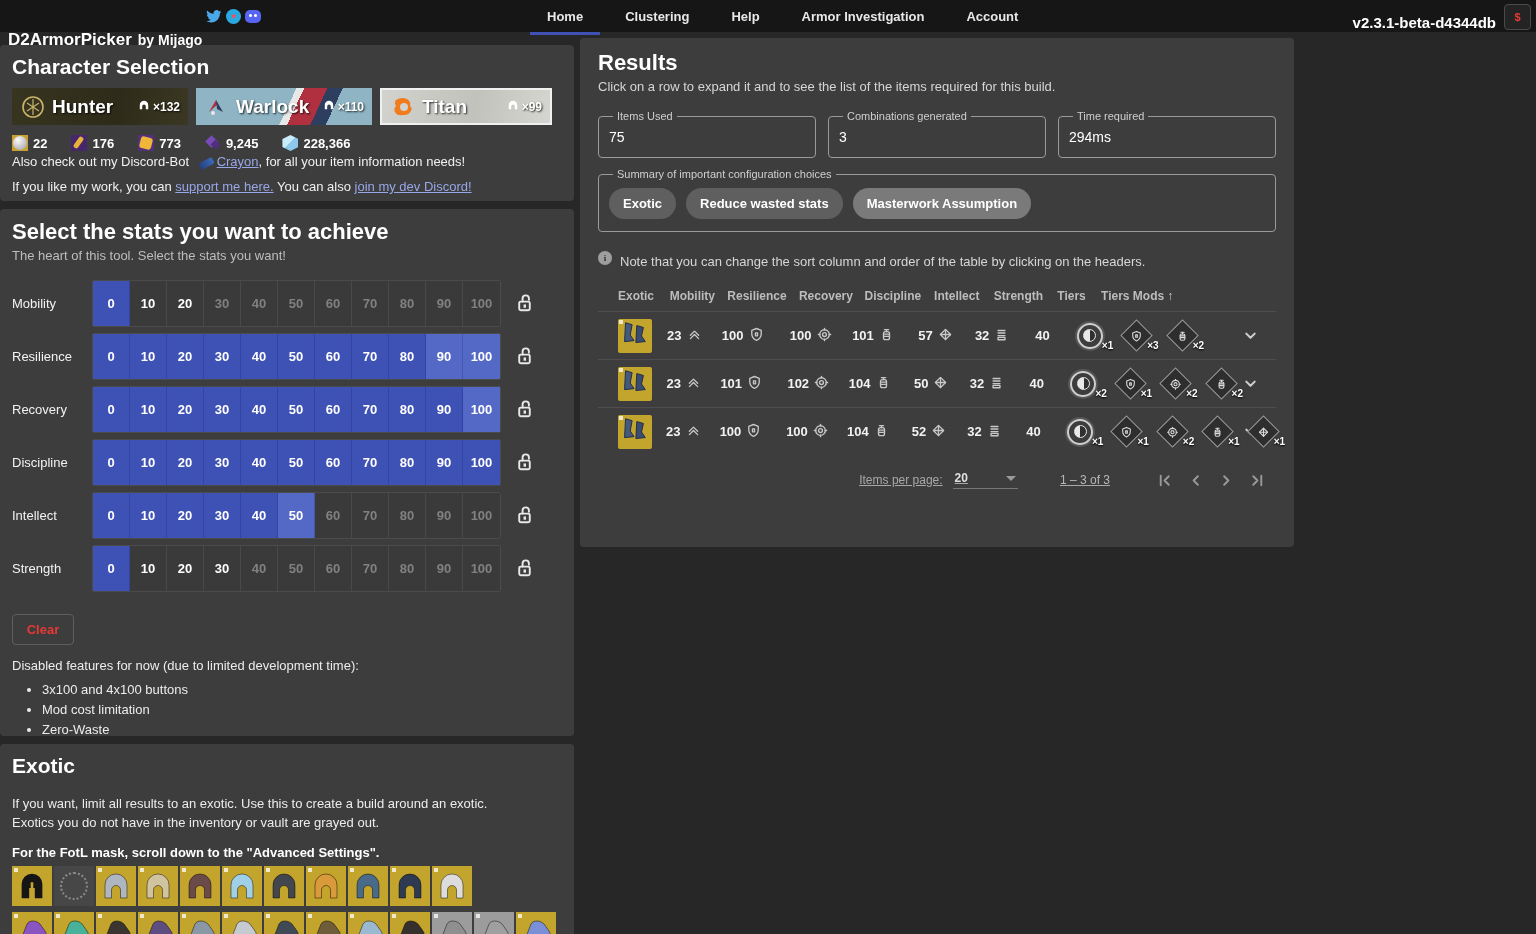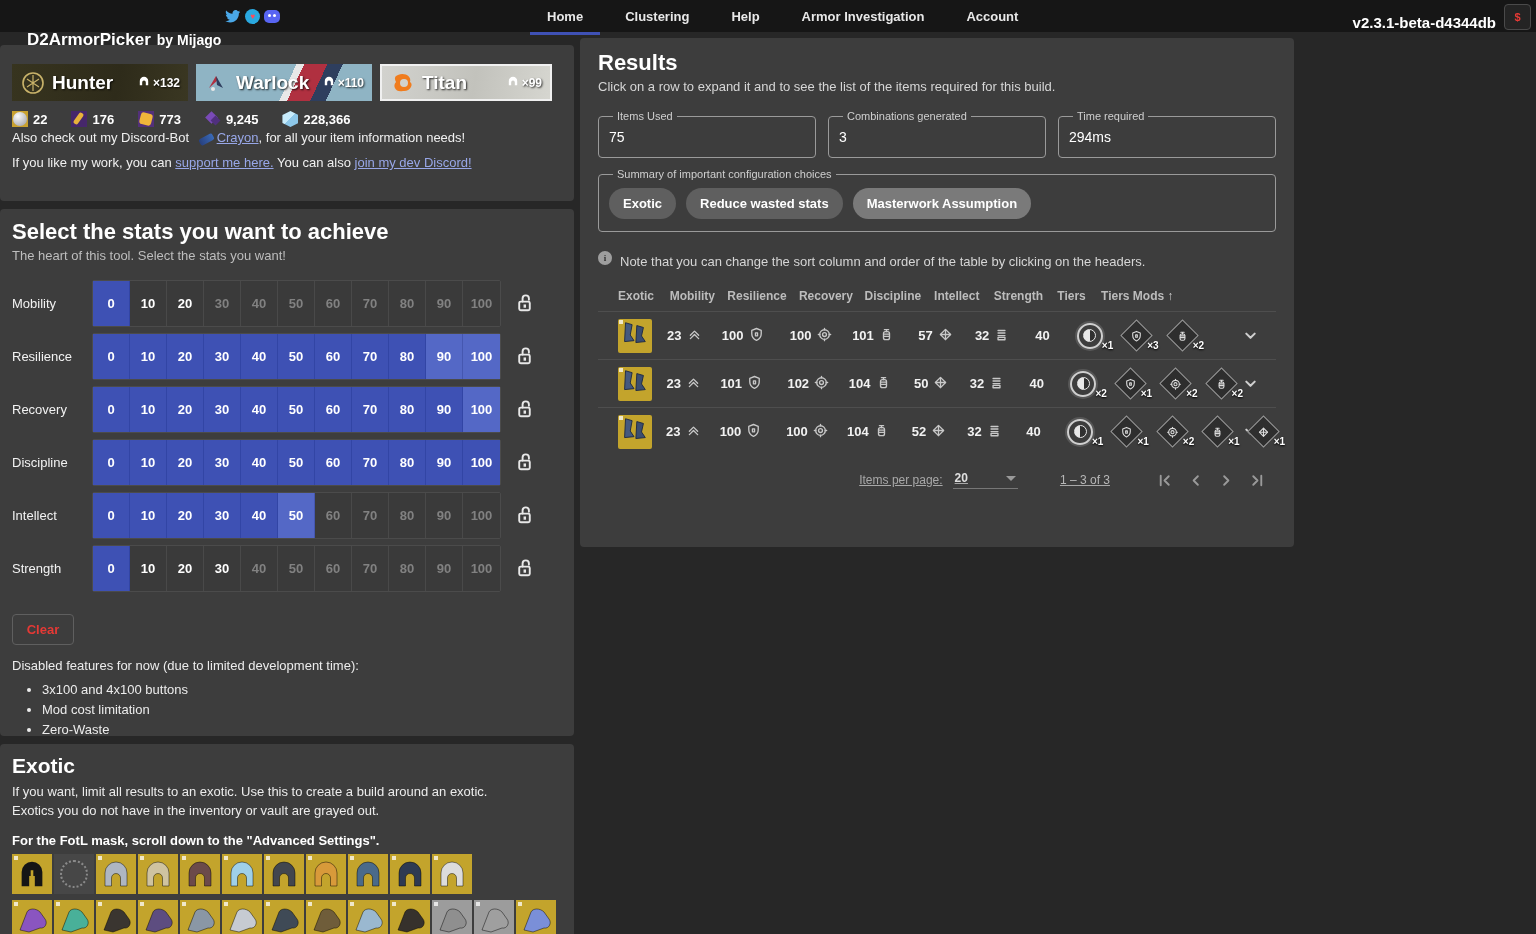--- a/index.html
+++ b/index.html
@@ -1,21 +1,21 @@
 <!DOCTYPE html>
 <html><head>
 <meta charset="utf-8">
 <style>
   html,body{margin:0;padding:0;background:#1e1e1e;}
   .stage{position:relative;width:1536px;height:934px;background:#272727;overflow:hidden;
          font-family:"Liberation Sans",sans-serif;color:#f0f0f0;}
   
   .appbar{position:absolute;top:0;left:0;right:0;height:32px;background:#161616;
           display:flex;align-items:center;z-index:6;}
-  .brand{display:flex;align-items:baseline;gap:6px;padding-left:27px;white-space:nowrap;margin-top:48px;}
+  .brand{display:flex;align-items:baseline;gap:6px;padding-left:8px;white-space:nowrap;margin-top:48px;}
   .brand .b1{font-size:17px;font-weight:bold;color:#fff;}
   .brand .b2{font-size:14px;font-weight:bold;color:#fff;}
   .social{display:flex;align-items:center;gap:4px;margin-left:4px;}
   .icon-twitter{width:16px;height:16px;display:inline-block;}
   .icon-kofi{width:15px;height:15px;border-radius:50%;background:#2aa9e0;display:inline-flex;
              align-items:center;justify-content:center;font-size:8px;color:#ff4b5c;}
   .icon-discord{width:16px;height:13px;border-radius:5px;background:#5865F2;position:relative;display:inline-block;}
   .icon-discord::after{content:'';position:absolute;top:4px;left:4px;width:3px;height:3px;border-radius:50%;
              background:#fff;box-shadow:5px 0 0 #fff;}
   .nav{position:absolute;left:526px;top:0;height:32px;display:flex;align-items:stretch;}
@@ -77,21 +77,21 @@
   .t-hi{background:#5468c6;color:#fff;border-right-color:#4557b0;}
   .t-av{background:#3a3a3a;color:#fff;}
   .t-dis{background:#3a3a3a;color:#818181;}
   .lock{margin-left:12px;display:flex;cursor:pointer;}
   .clear-btn{margin-top:16px;width:62px;height:31px;border:1px solid #5f5f5f;border-radius:4px;background:transparent;
         color:#e53935;font-size:13px;font-weight:bold;font-family:inherit;cursor:pointer;}
   .dis-title{font-size:13px;color:#ececec;margin-top:13px;}
   .dis-list{margin:9px 0 0 0;padding-left:30px;font-size:13px;color:#ececec;}
   .dis-list li{margin-bottom:5px;}
   
-  .ex-desc{font-size:13px;color:#ececec;line-height:19px;margin-top:4px;}
+  .ex-desc{font-size:13px;color:#ececec;line-height:19px;margin-top:16px;}
   .fotl{font-size:13px;font-weight:bold;color:#fff;margin-top:13px;}
   .ex-row{display:flex;gap:2px;margin-top:6px;}
   .ex-tile{width:40px;height:40px;position:relative;overflow:hidden;cursor:pointer;flex:none;
            display:flex;align-items:center;justify-content:center;}
   .ex-tile.yellow{background:#c3a42c;}
   .ex-tile.gray{background:#9c9c9c;}
   .ex-tile.item::before{content:'';position:absolute;top:2px;left:2px;width:4px;height:4px;background:rgba(255,255,255,.75);}
   .ex-tile.empty{background:#474747;}
   .ex-tile.empty::after{content:'';position:absolute;inset:6px;border:2px dotted #8a8a8a;border-radius:50%;}
   
@@ -160,20 +160,21 @@
         <div class="nav-item">Help</div>
         <div class="nav-item">Armor Investigation</div>
         <div class="nav-item">Account</div>
       </div>
     <div class="version">v2.3.1-beta-d4344db</div>
     <div class="dollar-btn">$</div>
   </div>
 
   <div class="card card-char">
     <div class="pad">
+      <h2>Character Selection</h2>
       <div class="class-row" id="classRow">
           <div class="class-btn btn-hunter">
             <svg class="emblem" viewBox="0 0 26 26">
               <circle cx="13" cy="13" r="10" fill="none" stroke="#c9b36a" stroke-width="1.6"></circle>
               <path d="M13 5 V21 M7 9 L19 17 M19 9 L7 17" stroke="#c9b36a" stroke-width="1.2"></path>
             </svg>
             <span class="cname">Hunter</span>
             <span class="ccount">
               <span><svg viewBox="0 0 20 20" width="14" height="14">
                   <path d="M4 16 V10 a6 6 0 0 1 12 0 V16 H12.6 V12 a2.6 2.6 0 0 0 -5.2 0 V16 Z" fill="#fff"></path>

